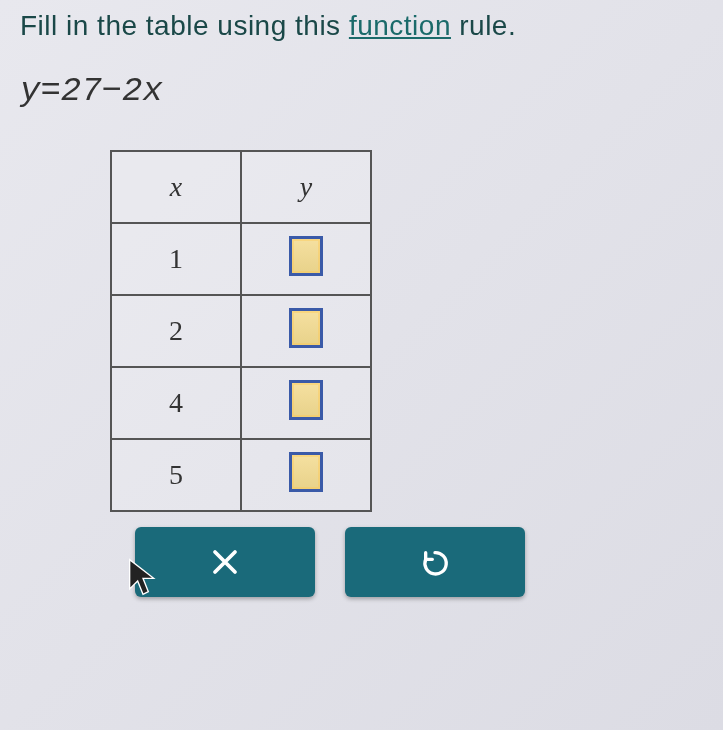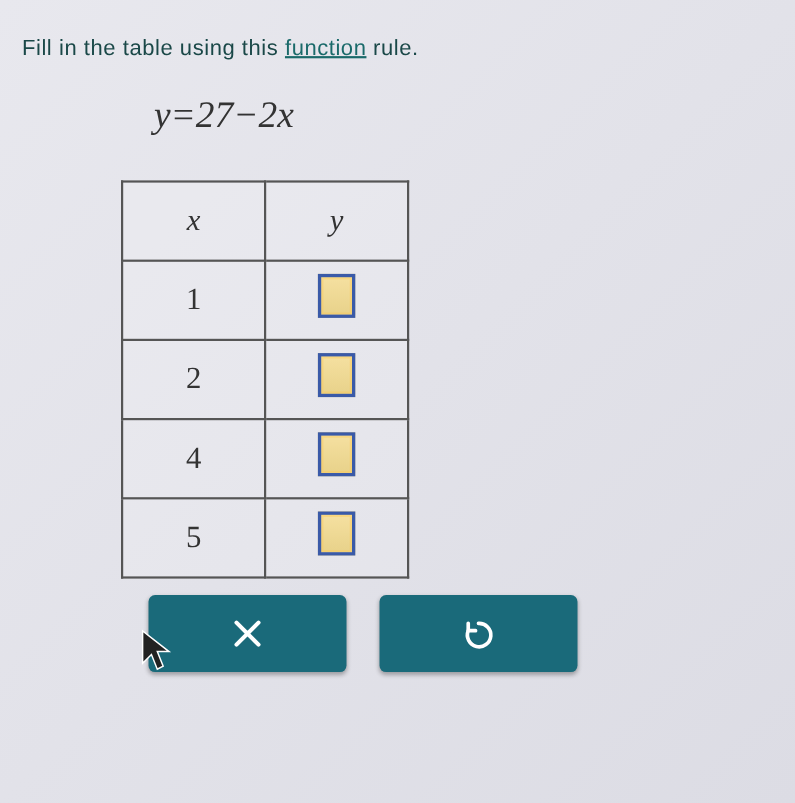--- a/index.html
+++ b/index.html
@@ -10,37 +10,35 @@
     body {
       width: 723px;
       height: 730px;
       background: linear-gradient(135deg, #e8e8ee 0%, #dcdce4 100%);
       font-family: Arial, sans-serif;
       padding: 10px 20px;
       color: #2a4a4a;
       position: relative;
     }
     .instruction {
-      font-size: 20px;
+      font-size: 28px;
       color: #1a4848;
       margin-bottom: 30px;
       letter-spacing: 0.5px;
-      margin-top: 23px;
     }
     .link-text {
       color: #1a6a6a;
       text-decoration: underline;
     }
     .equation {
       font-size: 34px;
       font-style: italic;
       color: #333;
-      margin-left: 120px;
       margin-bottom: 40px;
-      font-family: Liberation Serif, serif;
+      font-family: Liberation Mono, monospace;
     }
     .table-wrap {
       margin-left: 90px;
     }
     table {
       border-collapse: collapse;
       background: rgba(255,255,255,0.15);
     }
     td {
       border: 2px solid #555;

